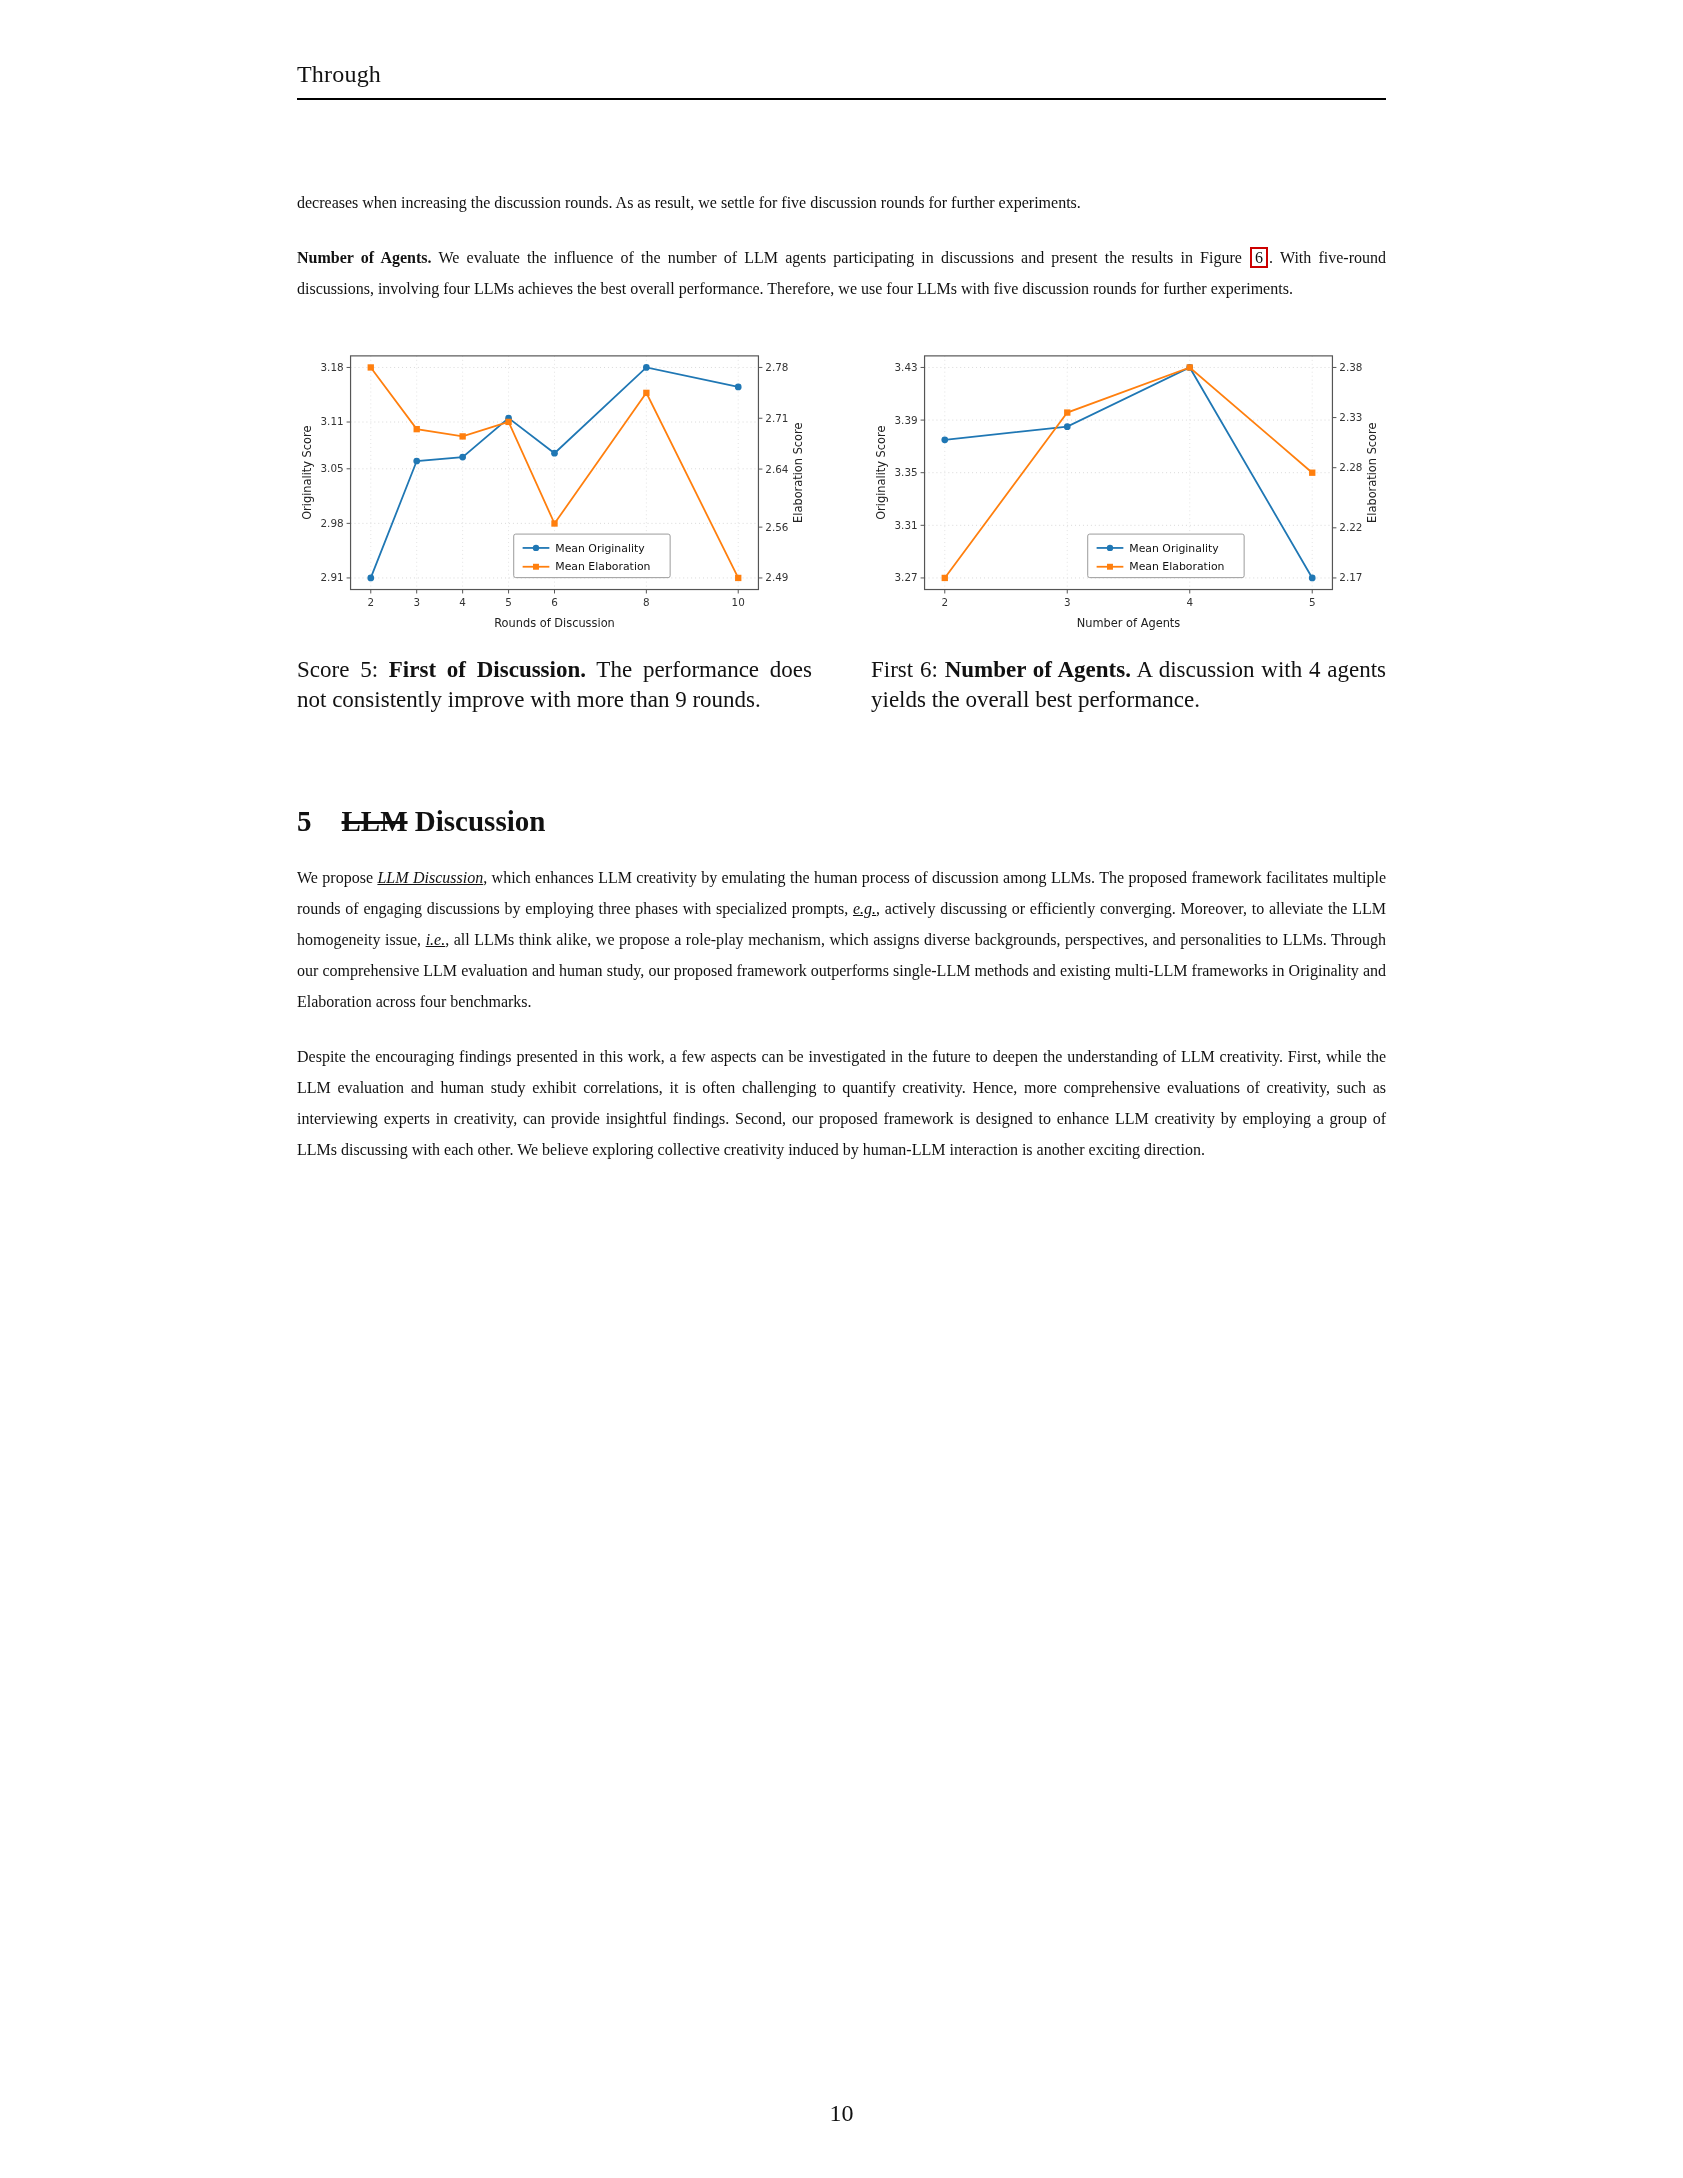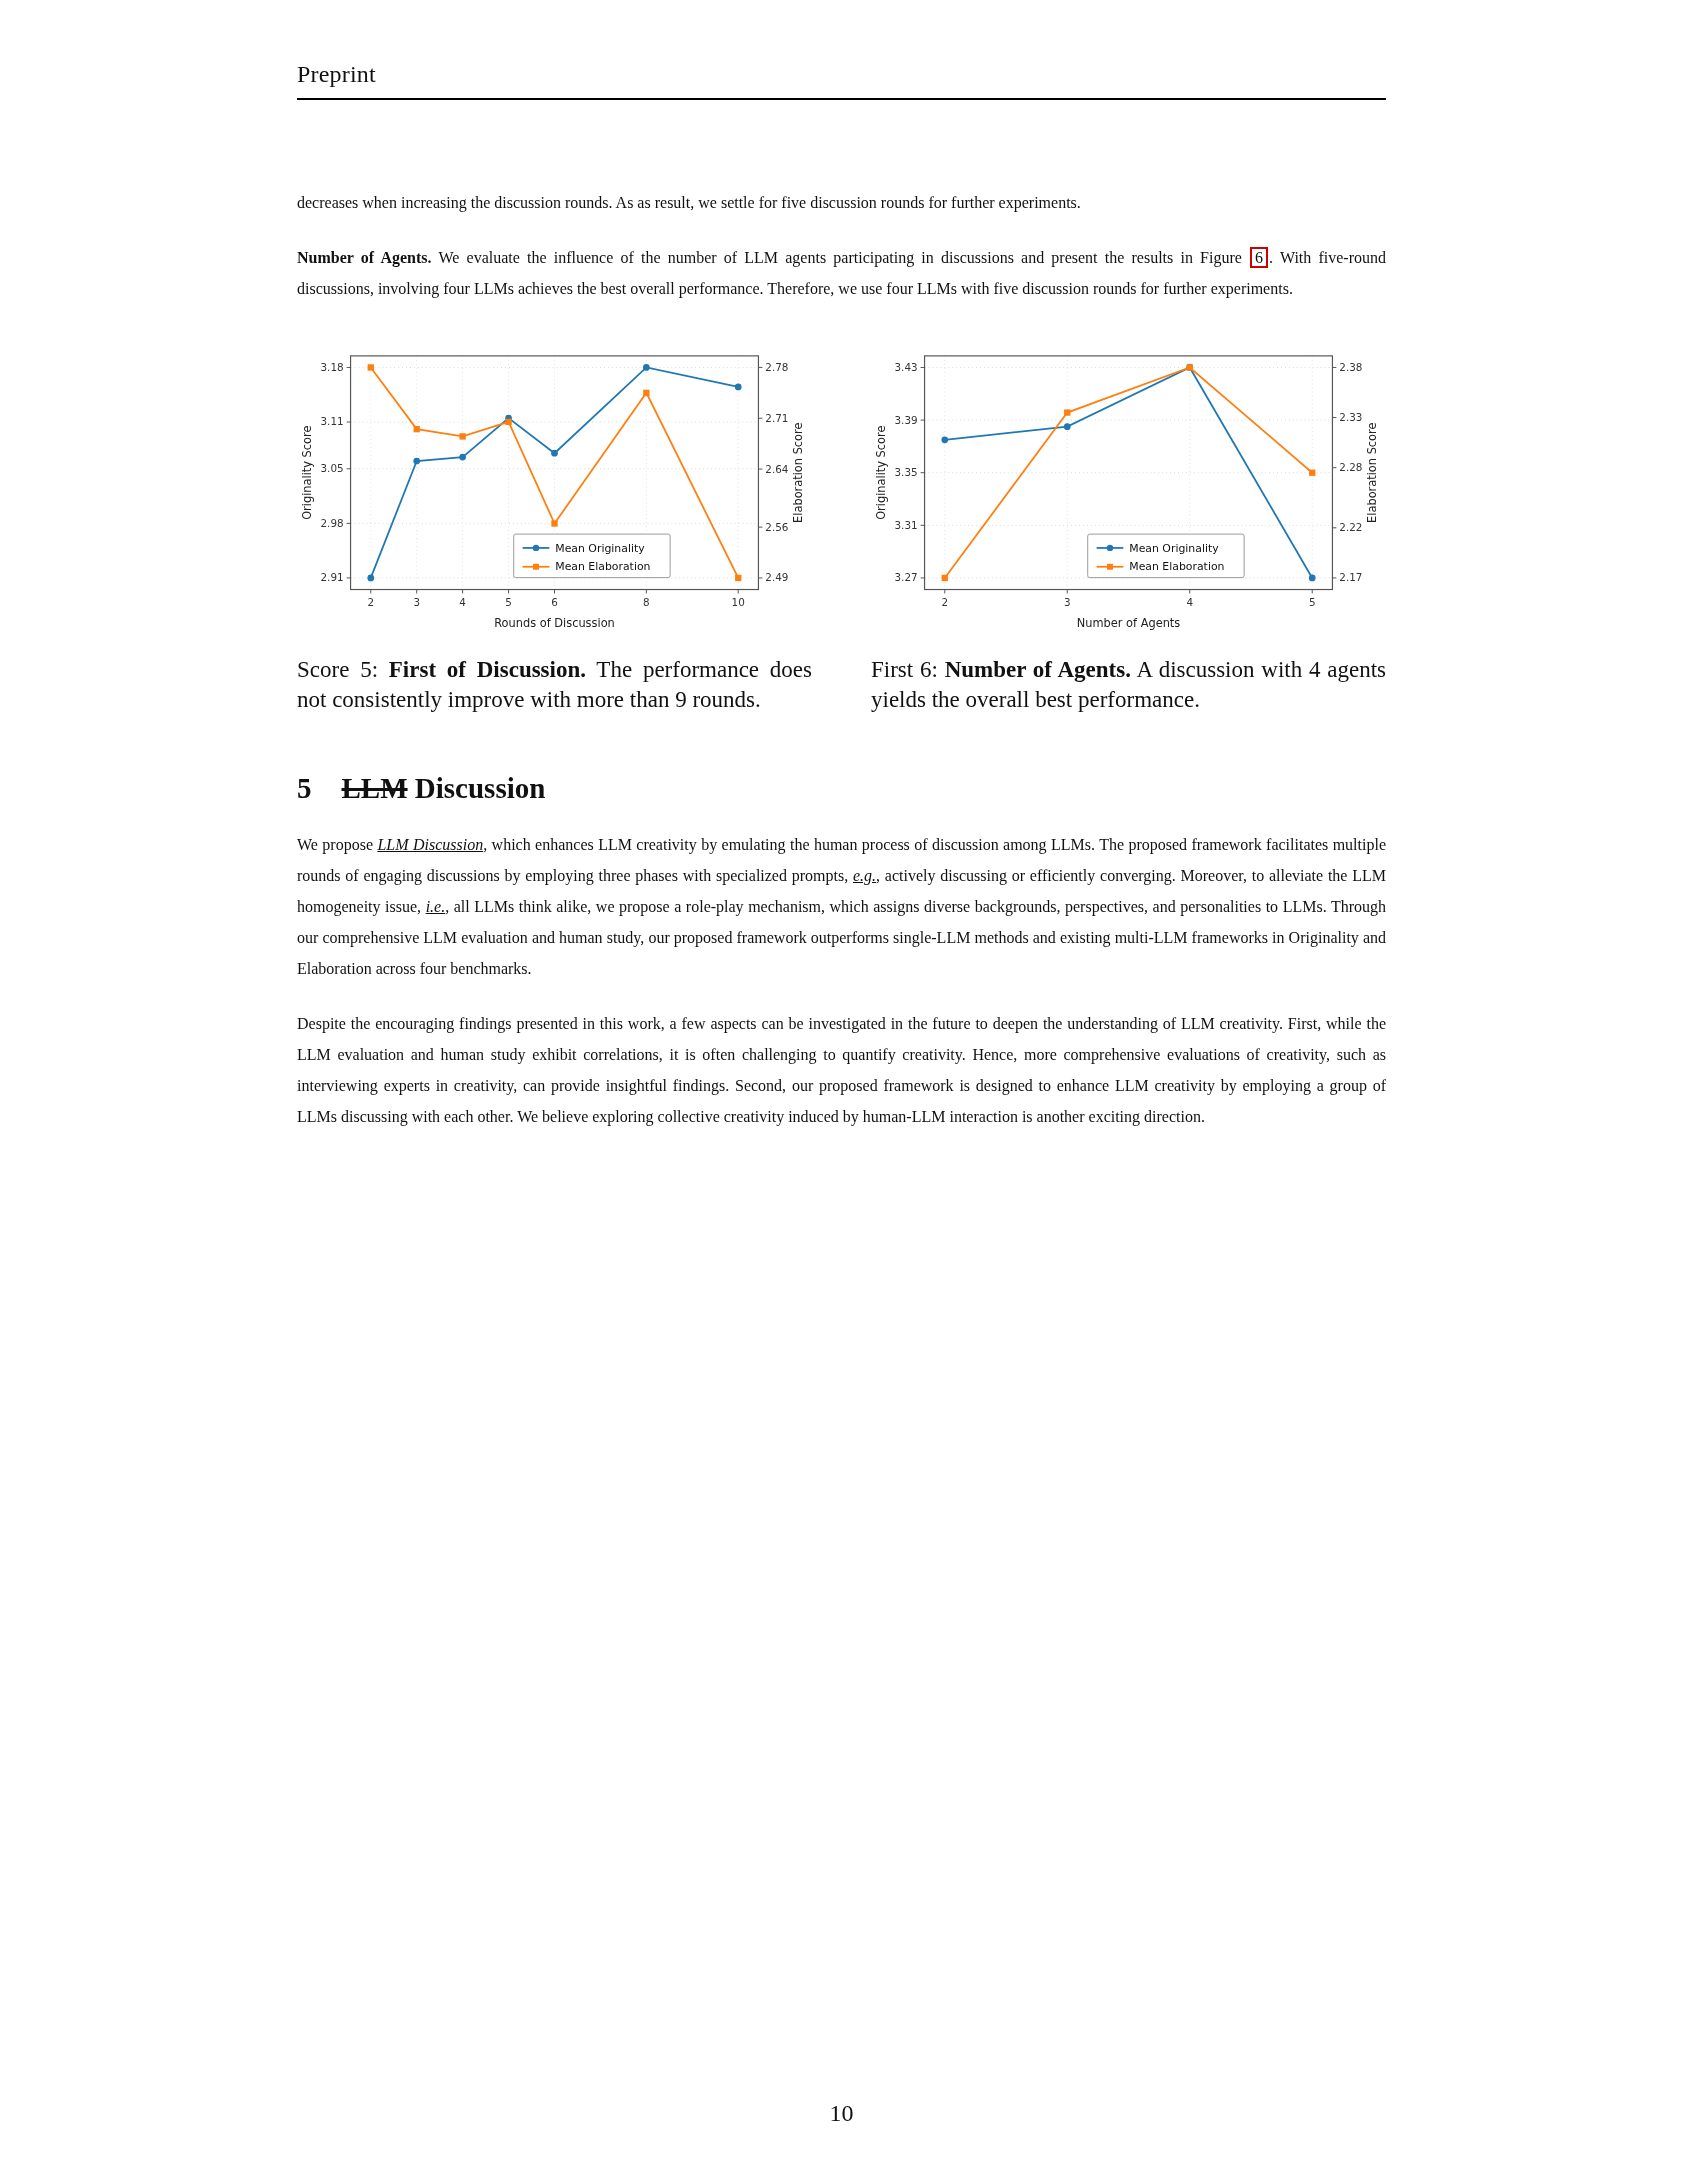--- a/index.html
+++ b/index.html
@@ -43,41 +43,41 @@
   .figure-col{width:515px;}
   .chart-wrap{width:515px;height:297px;}
   .chart-wrap svg{display:block;}
   .fig-caption{
     margin-top:14px;
     font-size:23px;
     line-height:30px;
     text-align:justify;
   }
   .section-heading{
-    margin-top:57px;
+    margin-top:90px;
     font-size:29px;
     font-weight:bold;
   }
   .section-number{display:inline-block;margin-right:30px;}
   .page-number{
     position:absolute;
     left:0;right:0;
     bottom:51px;
     text-align:center;
     font-size:24px;
   }
   .chart-font{font-family:"DejaVu Sans", sans-serif;}
 </style>
 </head>
 <body>
 
 <div class="page">
   <div class="content">
 
-    <div class="running-head">Preprint</div>
+    <div class="running-head">Through</div>
 
     <p class="body-text para1"><span class="seg-n">decreases when increasing the discussion rounds. As as result, we settle for five discussion rounds for further experiments.</span></p>
 
     <p class="body-text para"><span class="seg-b">Number of Agents.</span><span class="seg-n"> We evaluate the influence of the number of LLM agents participating in discussions and present the results in Figure </span><span class="seg-ref">6</span><span class="seg-n">. With five-round discussions, involving four LLMs achieves the best overall performance. Therefore, we use four LLMs with five discussion rounds for further experiments.</span></p>
 
     <div class="figures-row">
       <div class="figure-col">
         <div class="chart-wrap">
             <svg viewBox="0 0 520 300" width="515" height="297" class="chart-font">
               <rect x="54" y="12" width="412" height="236" fill="#ffffff"></rect>

